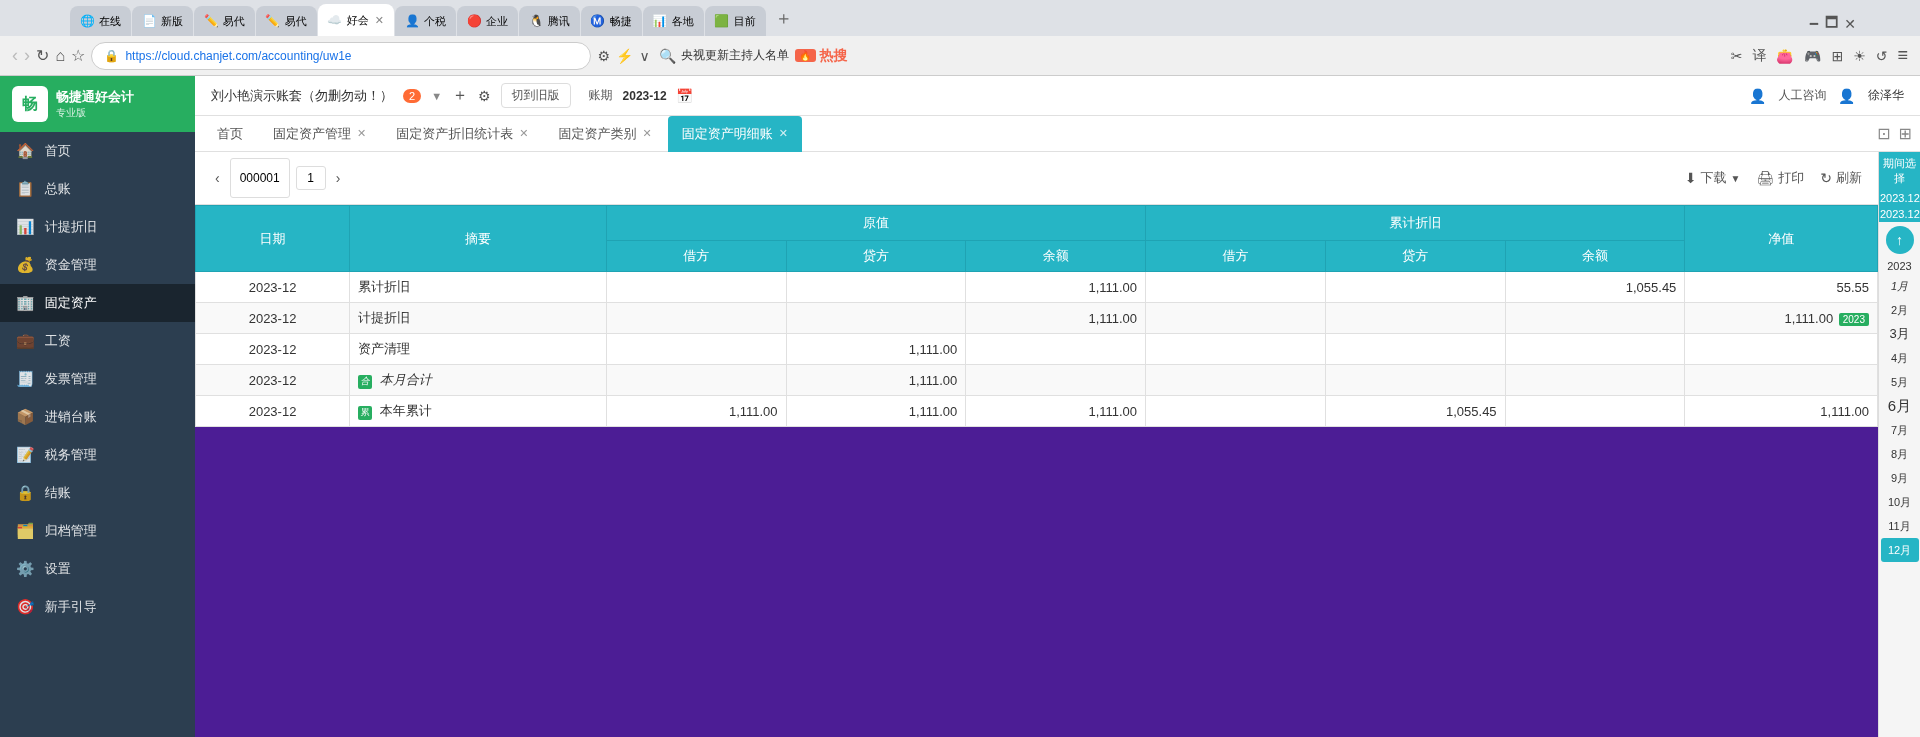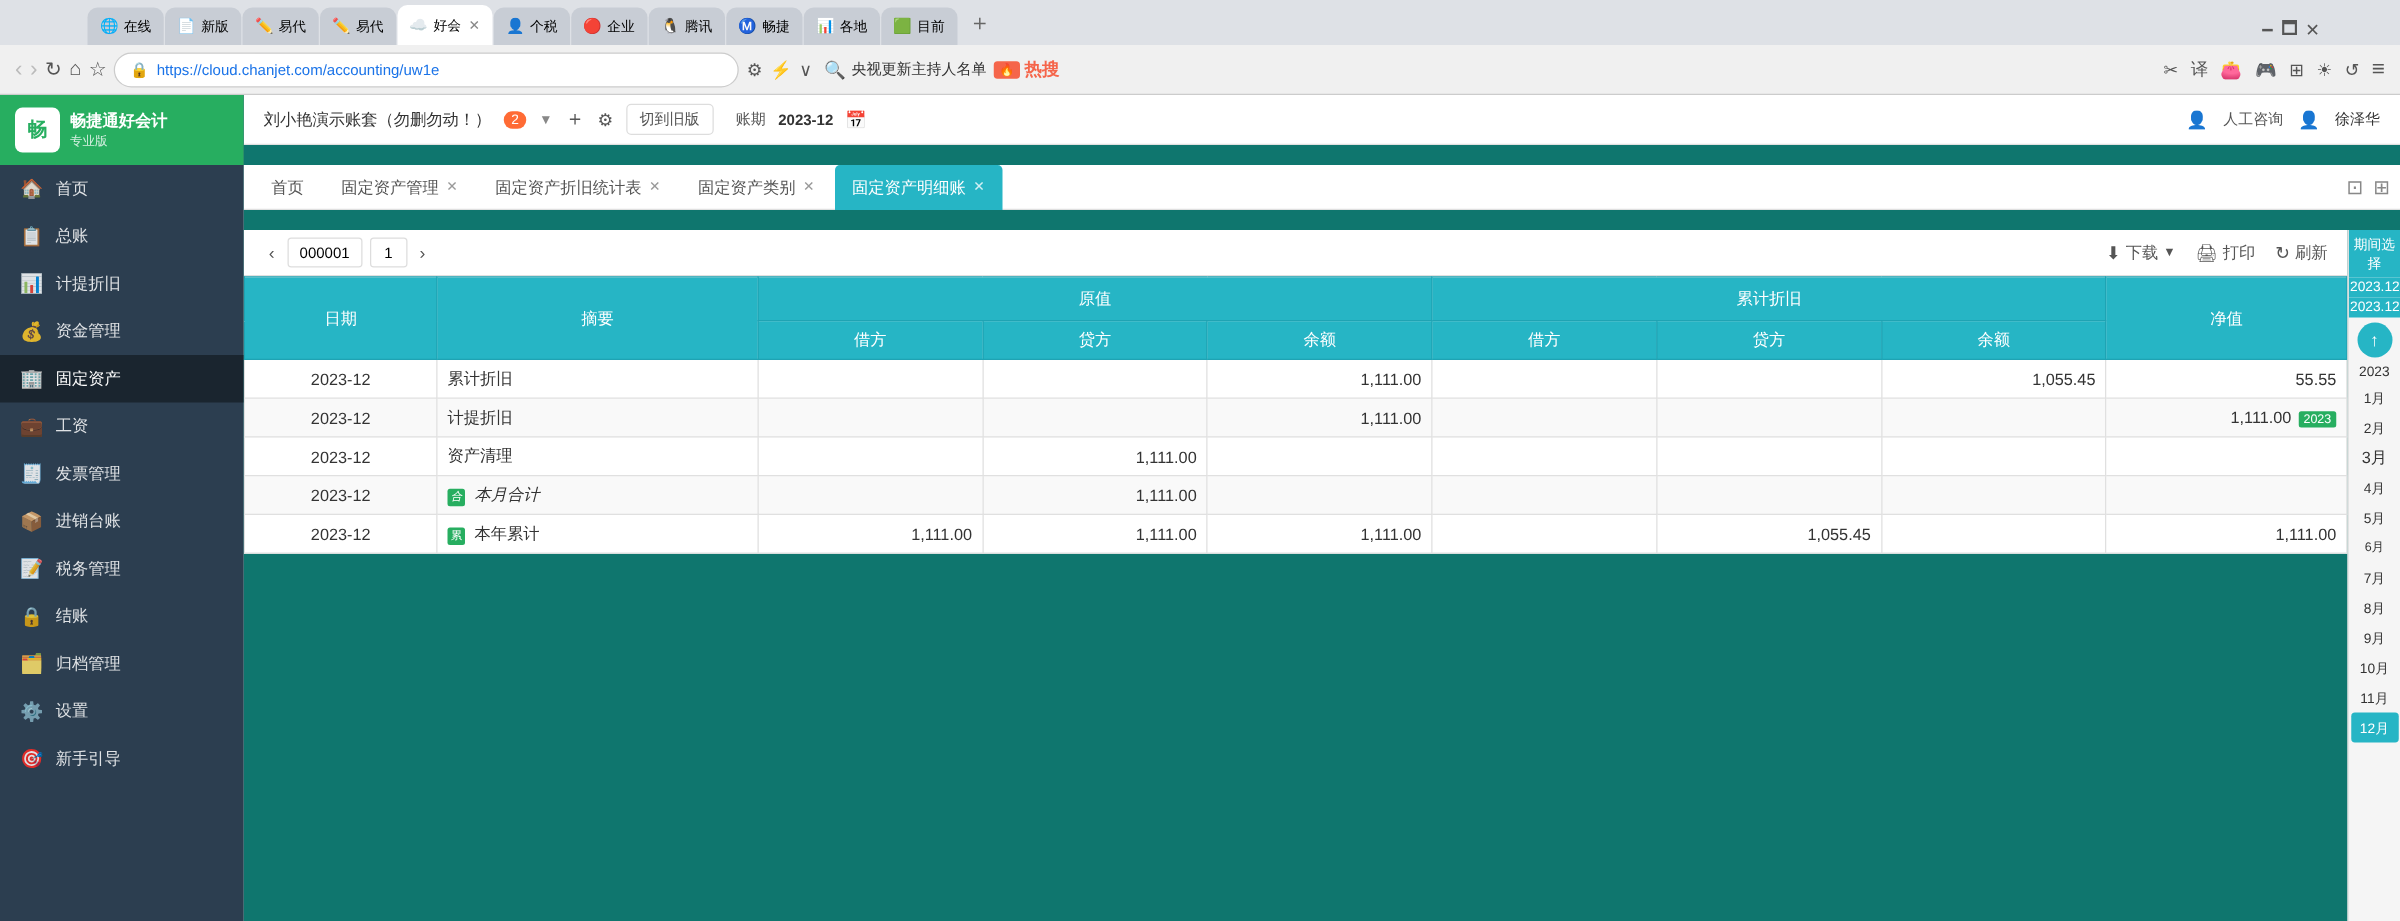--- a/index.html
+++ b/index.html
@@ -157,21 +157,21 @@
         <span style="font-size:15px;">⚙️</span>
         <span>设置</span>
       </div>
       <div style="display:flex;align-items:center;gap:10px;padding:10px 16px;cursor:pointer;color:rgba(255,255,255,0.85);font-size:13px;">
         <span style="font-size:15px;">🎯</span>
         <span>新手引导</span>
       </div>
     </div>
   </div>
 
-  <div style="flex:1;display:flex;flex-direction:column;background:#0f766e;overflow:hidden;gap:16px;">
+  <div style="flex:1;display:flex;flex-direction:column;background:#4c1d95;overflow:hidden;">
 
     <div style="background:#fff;border-bottom:1px solid #e0e0e0;padding:0 16px;height:40px;display:flex;align-items:center;gap:10px;">
       <span style="font-size:13px;color:#333;">刘小艳演示账套（勿删勿动！）</span>
       <span style="background:#ff6b35;color:#fff;font-size:11px;padding:1px 6px;border-radius:10px;">2</span>
       <span style="font-size:11px;color:#888;cursor:pointer;">▼</span>
       <span style="font-size:16px;color:#555;cursor:pointer;">＋</span>
       <span style="font-size:14px;color:#555;cursor:pointer;">⚙</span>
       <button style="border:1px solid #ddd;border-radius:4px;padding:3px 10px;font-size:12px;background:#fff;cursor:pointer;color:#555;">切到旧版</button>
       <span style="font-size:12px;color:#555;margin-left:8px;">账期</span>
       <span style="font-size:12px;color:#333;font-weight:bold;">2023-12</span>
@@ -209,21 +209,21 @@
         <span style="font-size:16px;color:#888;cursor:pointer;">⊞</span>
       </div>
     </div>
 
     <div style="flex:1;display:flex;overflow:hidden;">
       <div style="flex:1;overflow:auto;">
 
         <div style="padding:6px 16px;display:flex;align-items:center;justify-content:space-between;background:#fff;border-bottom:1px solid #e0e0e0;">
           <div style="display:flex;align-items:center;gap:6px;">
             <span style="cursor:pointer;color:#555;font-size:14px;padding:2px 4px;">‹</span>
-            <input value="000001" style="width: 60px; height: 24px; border: 1px solid rgb(221, 221, 221); border-radius: 3px; text-align: center; font-size: 12px; padding: 0px 4px;">
+            <input value="000001" style="width: 60px; height: 40px; border: 1px solid rgb(221, 221, 221); border-radius: 3px; text-align: center; font-size: 12px; padding: 0px 4px;">
             <input value="1" style="width: 30px; height: 24px; border: 1px solid rgb(221, 221, 221); border-radius: 3px; text-align: center; font-size: 12px;">
             <span style="cursor:pointer;color:#555;font-size:14px;padding:2px 4px;">›</span>
           </div>
           <div style="display:flex;align-items:center;gap:16px;">
             <div style="display:flex;align-items:center;gap:4px;cursor:pointer;font-size:13px;color:#555;">
               <span style="font-size:14px;">⬇</span>
               <span>下载</span>
               <span style="font-size:10px;">▼</span>
             </div>
             <div style="display:flex;align-items:center;gap:4px;cursor:pointer;font-size:13px;color:#555;">
@@ -346,26 +346,26 @@
         <div style="font-size:11px;color:#fff;background:#26b5c5;width:100%;text-align:center;padding:2px 1px;cursor:pointer;">
           <span>2023.12</span>
         </div>
         <div style="font-size:11px;color:#fff;background:#26b5c5;width:100%;text-align:center;padding:2px 1px;cursor:pointer;">
           <span>2023.12</span>
         </div>
         <div style="width:28px;height:28px;background:#26b5c5;border-radius:50%;color:#fff;display:flex;align-items:center;justify-content:center;cursor:pointer;margin:4px auto;font-size:14px;">↑</div>
         <div style="font-size:11px;color:#333;text-align:center;padding:2px 0;">
           <span>2023</span>
         </div>
-        <div style="width:38px;height:24px;display:flex;align-items:center;justify-content:center;font-size:11px;color:#333;cursor:pointer;">1月</div>
+        <div style="width:38px;height:24px;display:flex;align-items:center;justify-content:center;font-size:11px;color:#333;cursor:pointer;font-style:italic;">1月</div>
         <div style="width:38px;height:24px;display:flex;align-items:center;justify-content:center;font-size:11px;color:#333;cursor:pointer;">2月</div>
         <div style="width:38px;height:24px;display:flex;align-items:center;justify-content:center;font-size:13px;color:#333;cursor:pointer;">3月</div>
         <div style="width:38px;height:24px;display:flex;align-items:center;justify-content:center;font-size:11px;color:#333;cursor:pointer;">4月</div>
         <div style="width:38px;height:24px;display:flex;align-items:center;justify-content:center;font-size:11px;color:#333;cursor:pointer;">5月</div>
-        <div style="width:38px;height:24px;display:flex;align-items:center;justify-content:center;font-size:10px;color:#333;cursor:pointer;">6月</div>
+        <div style="width:38px;height:24px;display:flex;align-items:center;justify-content:center;font-size:15px;color:#333;cursor:pointer;">6月</div>
         <div style="width:38px;height:24px;display:flex;align-items:center;justify-content:center;font-size:11px;color:#333;cursor:pointer;">7月</div>
         <div style="width:38px;height:24px;display:flex;align-items:center;justify-content:center;font-size:11px;color:#333;cursor:pointer;">8月</div>
         <div style="width:38px;height:24px;display:flex;align-items:center;justify-content:center;font-size:11px;color:#333;cursor:pointer;">9月</div>
         <div style="width:38px;height:24px;display:flex;align-items:center;justify-content:center;font-size:11px;color:#333;cursor:pointer;">10月</div>
         <div style="width:38px;height:24px;display:flex;align-items:center;justify-content:center;font-size:11px;color:#333;cursor:pointer;">11月</div>
         <div style="width:38px;height:24px;display:flex;align-items:center;justify-content:center;font-size:11px;color:#fff;background:#26b5c5;cursor:pointer;border-radius:3px;">12月</div>
       </div>
     </div>
   </div>
 </div>

